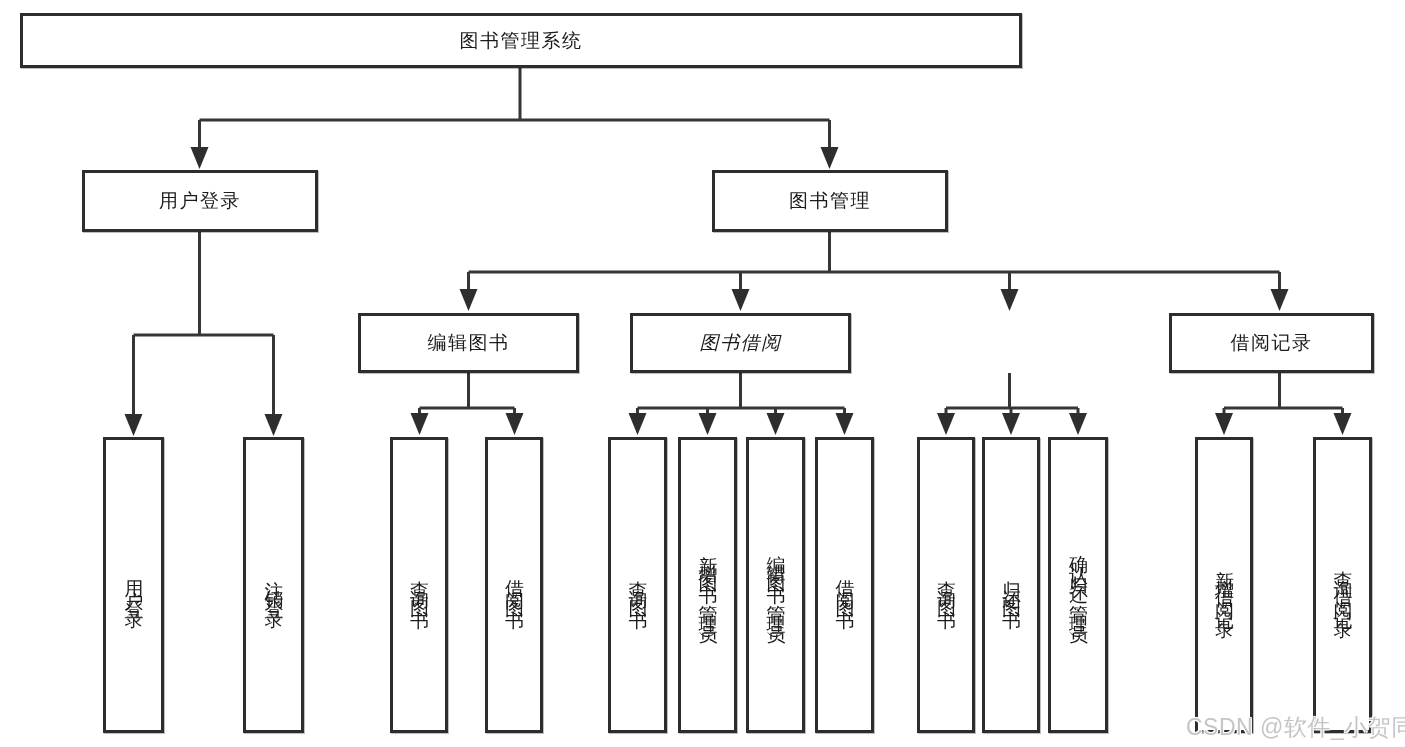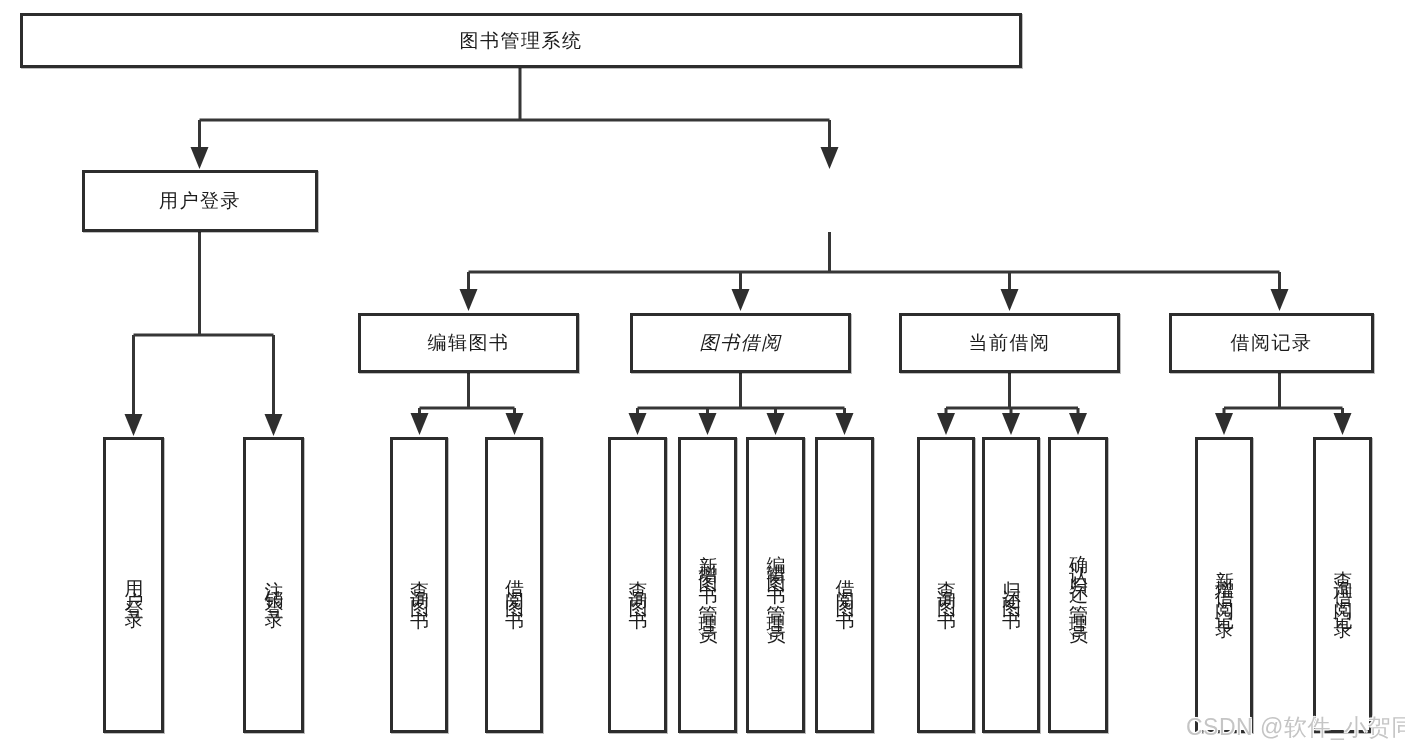--- a/index.html
+++ b/index.html
@@ -78,24 +78,24 @@
     <g>
       <path d="M1279.5 373 V408 M1224 408 H1342.5 M1224 408 V416 M1342.5 408 V416"></path>
       <polygon points="1215,413 1233,413 1224,435"></polygon>
       <polygon points="1333.5,413 1351.5,413 1342.5,435"></polygon>
     </g>
   </svg>
 
   <div class="node" style="left:20px; top:13px; width:1002px; height:55px;">图书管理系统</div>
 
   <div class="node" style="left:82px; top:170px; width:236px; height:62px;">用户登录</div>
+  <div class="node" style="left:712px; top:170px; width:236px; height:62px;">图书管理</div>
 
   <div class="node" style="left:358px; top:313px; width:221px; height:60px;">编辑图书</div>
   <div class="node" style="left:630px; top:313px; width:221px; height:60px;font-style:italic;">图书借阅</div>
-  <div class="node" style="left:899px; top:313px; width:221px; height:60px;">当前借阅</div>
   <div class="node" style="left:1169px; top:313px; width:205px; height:60px;">借阅记录</div>
 
   <div class="vnode" style="left:103px; top:437px; width:61px; height:296px;">
     <span>用户登录</span>
   </div>
   <div class="vnode" style="left:243px; top:437px; width:61px; height:296px;">
     <span>注销登录</span>
   </div>
 
   <div class="vnode" style="left:390px; top:437px; width:58px; height:296px;">

